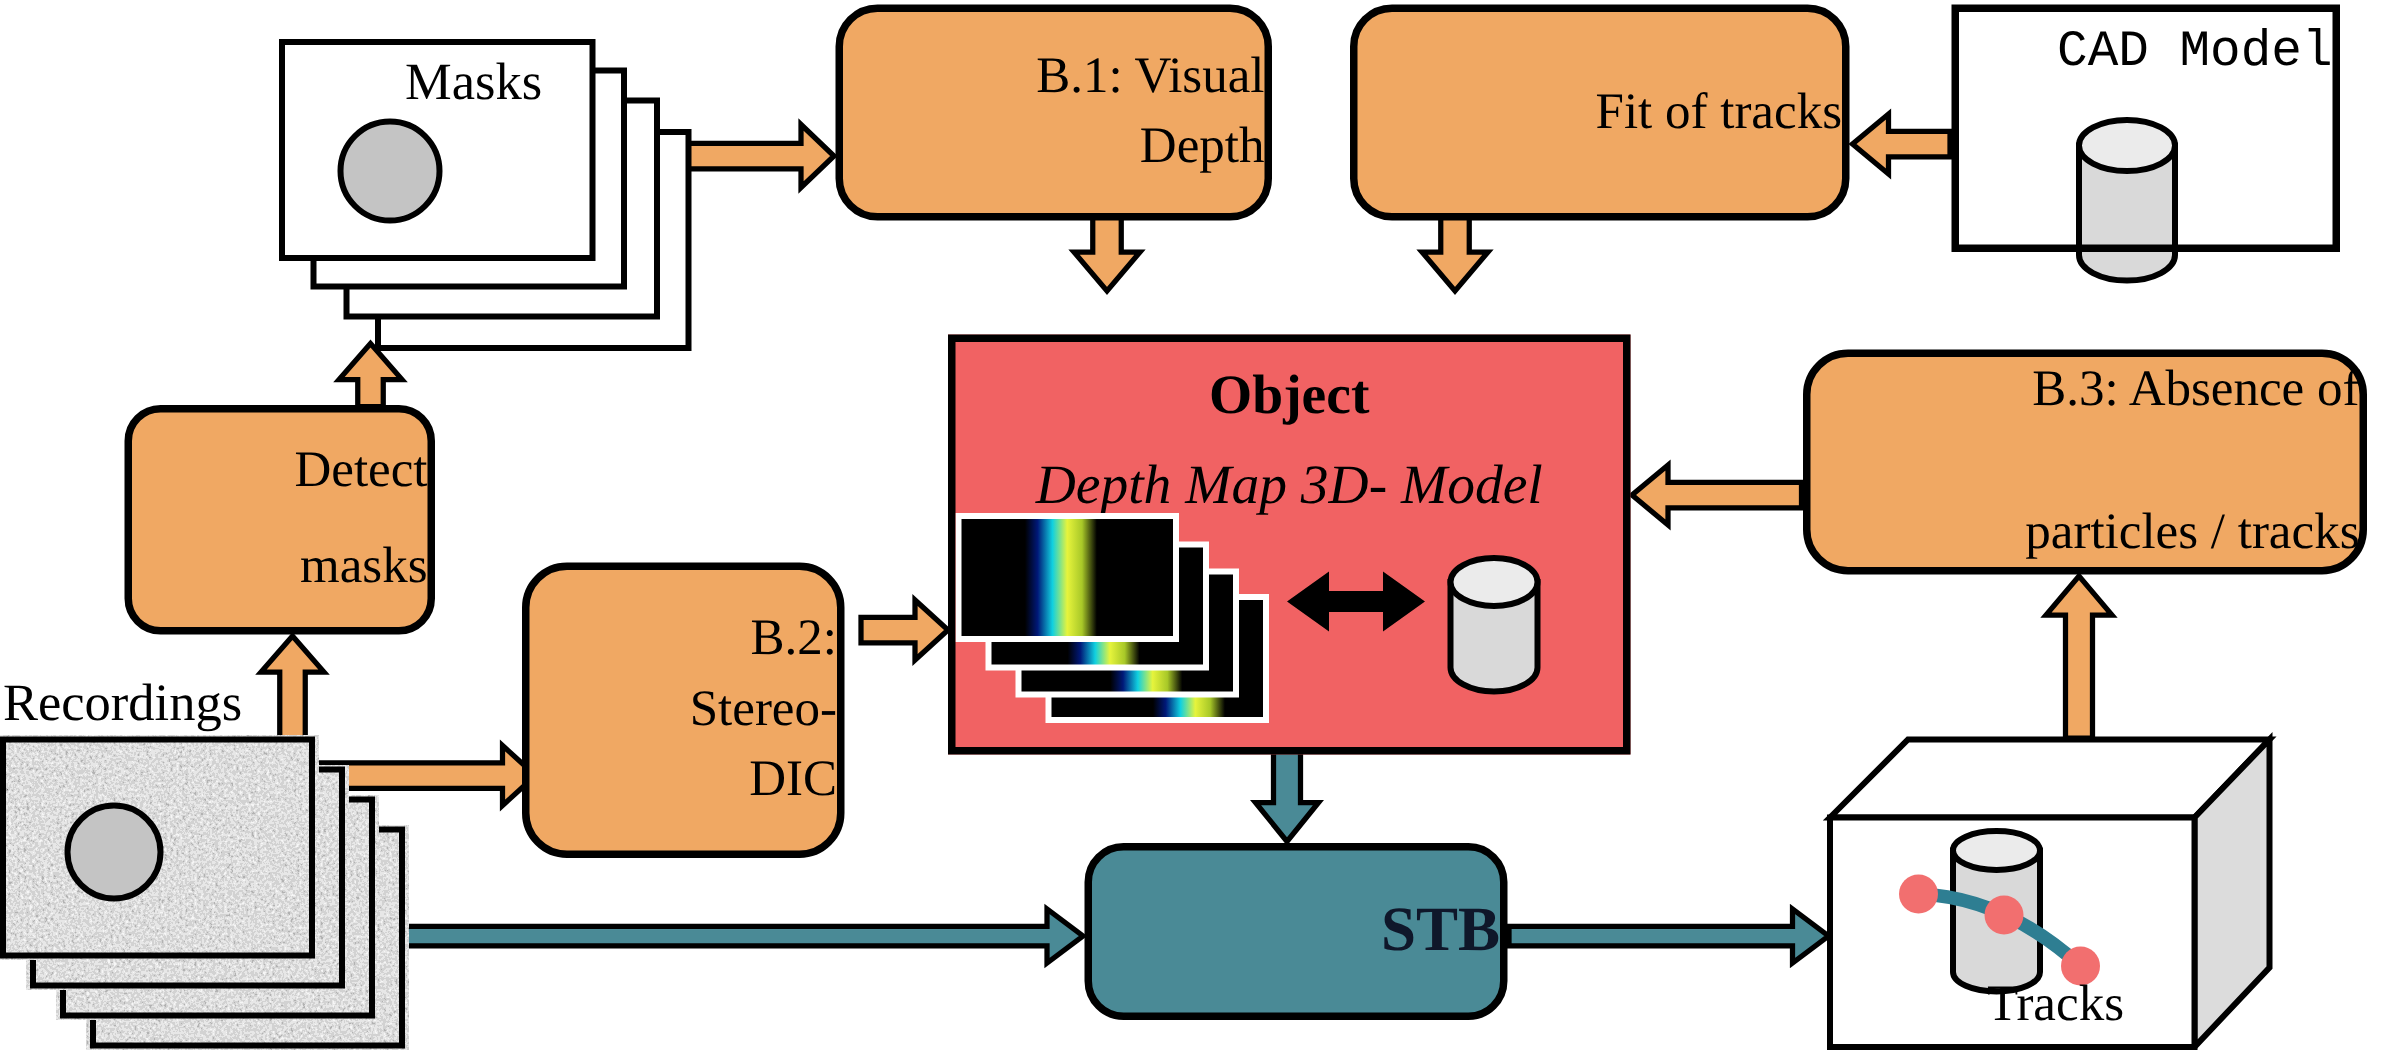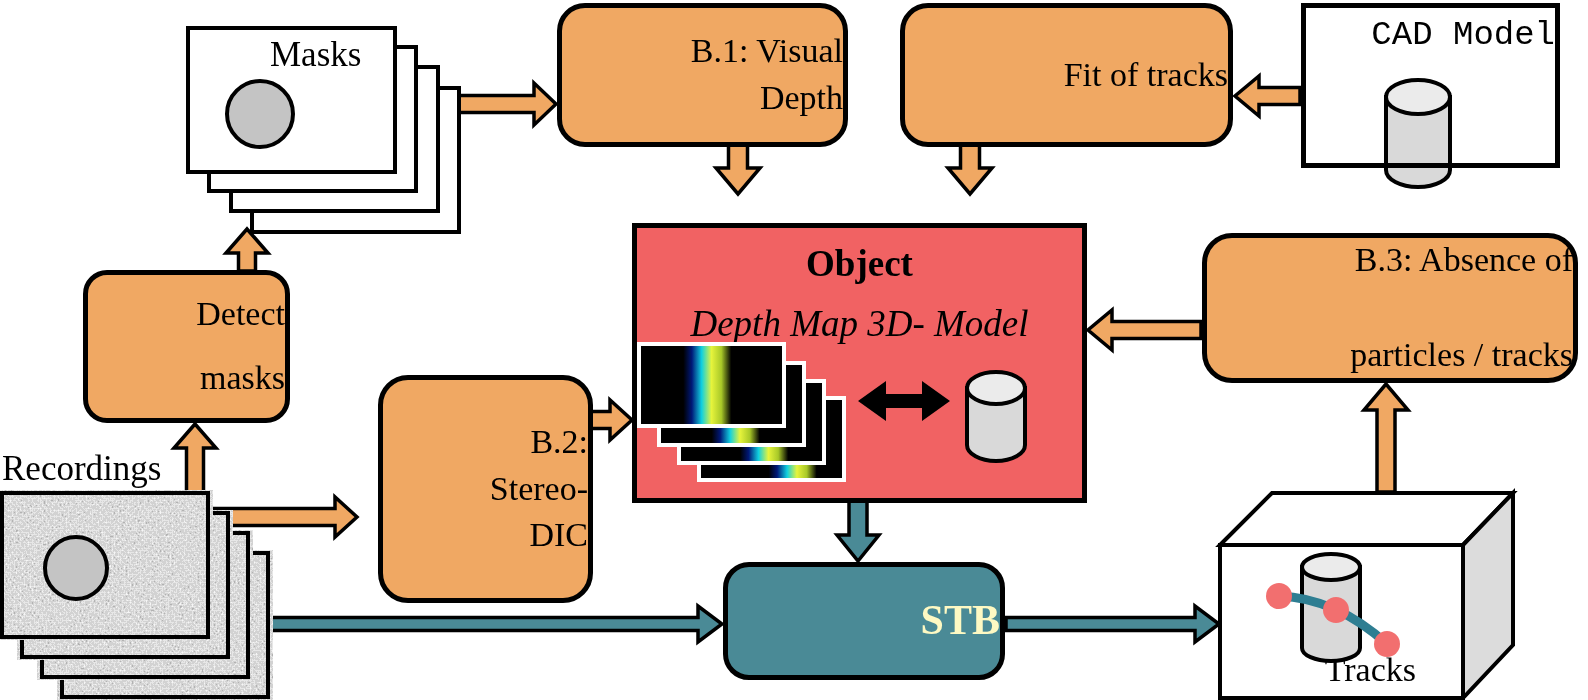--- a/index.html
+++ b/index.html
@@ -19,26 +19,26 @@
 
   .box{
     position:absolute;z-index:2;box-sizing:border-box;border:5px solid #000;
     display:flex;flex-direction:column;justify-content:center;align-items:flex-end;
     text-align:center;font-size:34px;line-height:1.38;
   }
   .orange-box{background:var(--orange);border-radius:28px;}
   #box-b1{left:557px;top:3px;width:291px;height:144px;}
   #box-a{left:900px;top:3px;width:333px;height:144px;}
   #box-detect{left:83px;top:270px;width:207px;height:153px;border-radius:24px;gap:17px;}
-  #box-b2{left:378px;top:375px;width:215px;height:228px;border-radius:30px;}
+  #box-b2{left:348px;top:375px;width:215px;height:197px;border-radius:30px;}
   #box-b3{left:1202px;top:233px;width:376px;height:150px;border-radius:30px;gap:48px;}
   #box-cad{left:1301px;top:3px;width:259px;height:165px;background:transparent;border-radius:0;justify-content:flex-start;font-family:Liberation Mono, monospace;}
   #box-cad .cad-label{margin-top:4px;}
   #box-object{left:632px;top:195px;width:455px;height:280px;background:var(--red);border-radius:0;display:block;margin-top:28px;}
-  #box-stb{left:723px;top:562px;width:282px;height:118px;background:var(--teal);border-radius:26px;color:#fef9c3;font-weight:bold;font-size:42px;}
+  #box-stb{left:723px;top:562px;width:282px;height:118px;background:var(--teal);border-radius:26px;color:#0f172a;font-weight:bold;font-size:42px;}
 
   .obj-title{position:absolute;left:0;top:10px;width:100%;text-align:center;font-weight:bold;font-size:37px;}
   .obj-subtitle{position:absolute;left:0;top:70px;width:100%;text-align:center;font-size:37px;font-style:italic;}
   .obj-art{position:absolute;}
   #depthmaps{left:0;top:114px;}
   #doublearrow{left:219px;top:151px;}
   #objcyl{left:323px;top:140px;}
 
   .float-label{position:absolute;z-index:3;font-size:35px;line-height:1.1;white-space:nowrap;}
   #masks-label{left:270px;top:36px;}

